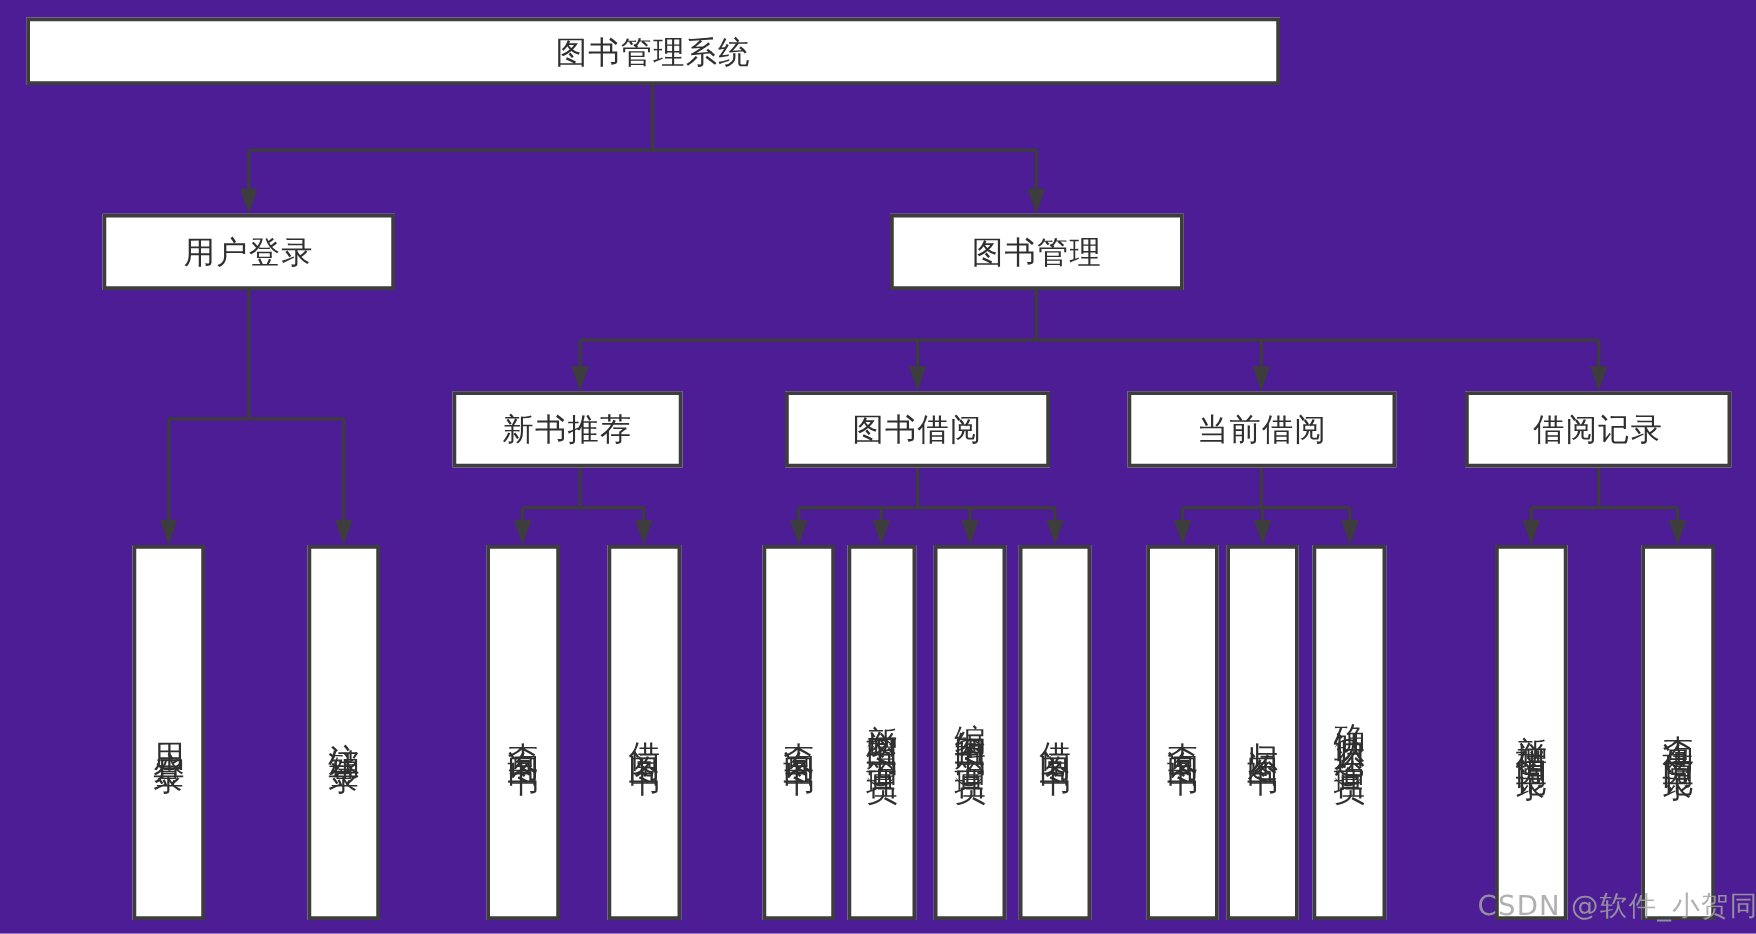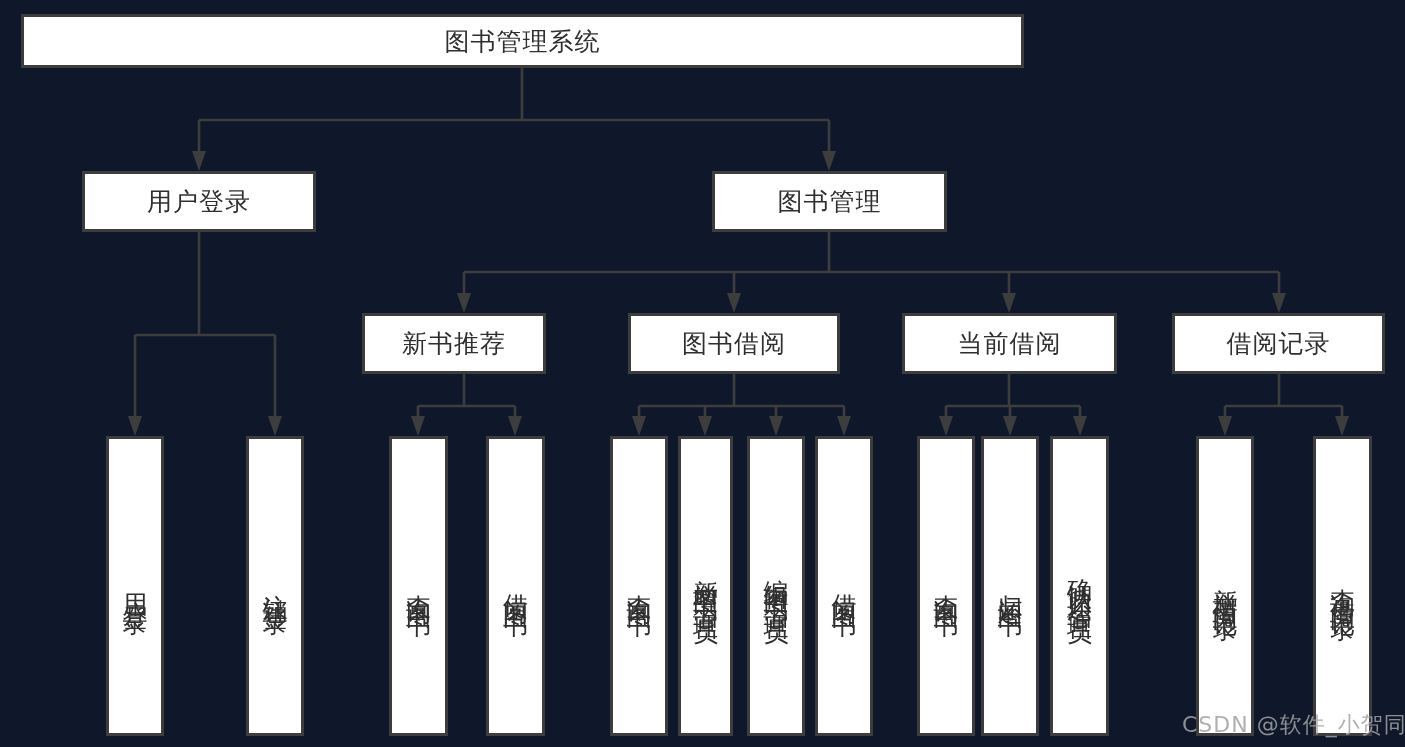--- a/index.html
+++ b/index.html
@@ -1,19 +1,19 @@
 <!DOCTYPE html>
 <html><head>
 <meta charset="utf-8">
 <style>
   html,body{margin:0;padding:0;background:#ffffff;}
   #stage{
     position:relative;
     width:1405px;height:747px;
-    background:#0f172a;
+    background:#4c1d95;
     font-family:"DejaVu Sans","Liberation Sans",sans-serif;
     overflow:hidden;
   }
   .box{
     position:absolute;
     box-sizing:border-box;
     background:#ffffff;
     border:3px solid #3d3d3d;
     display:flex;
     align-items:center;

